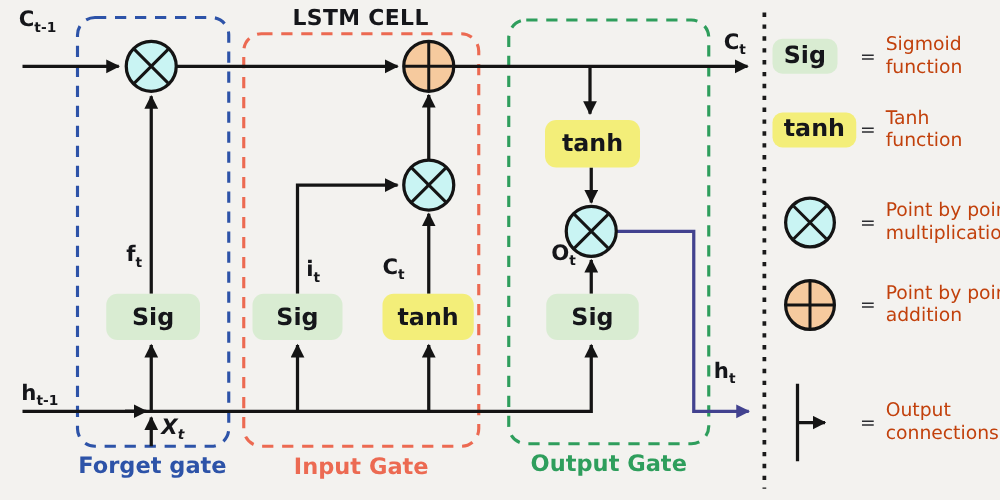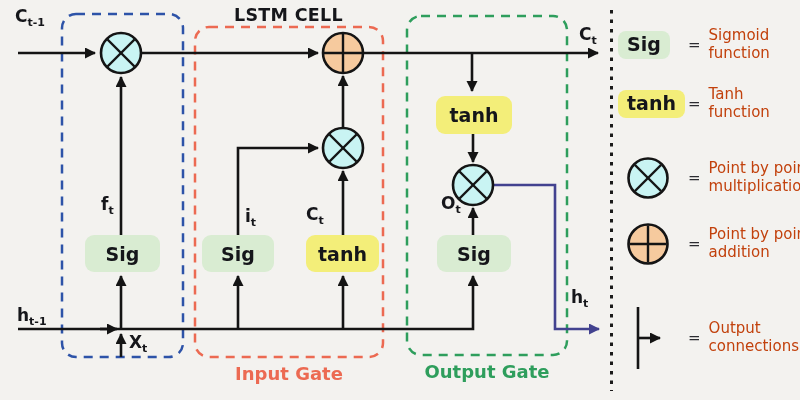--- a/index.html
+++ b/index.html
@@ -121,28 +121,29 @@
   <div class="title">LSTM CELL</div>
 
   <div class="slabel" style="left:15px; top:6px;"><span>C</span><sub>t-1</sub></div>
   <div class="slabel" style="left:17px; top:305px;"><span>h</span><sub>t-1</sub></div>
   <div class="slabel" style="left:579px; top:24px;"><span>C</span><sub>t</sub></div>
   <div class="slabel" style="left:571px; top:287px;"><span>h</span><sub>t</sub></div>
   <div class="slabel" style="left:91px; top:194px;margin-left:10px;"><span>f</span><sub>t</sub></div>
   <div class="slabel" style="left:209px; top:206px;margin-left:36px;"><span>i</span><sub>t</sub></div>
   <div class="slabel" style="left:306px; top:204px;"><span>C</span><sub>t</sub></div>
   <div class="slabel" style="left:441px; top:193px;"><span>O</span><sub>t</sub></div>
-  <div class="slabel bold" style="left:129px; top:332px;"><span>X</span><sub>t</sub></div>
+  <div class="slabel bold" style="left:129px; top:332px;font-style:italic;"><span>X</span><sub>t</sub></div>
 
   <div class="node sig" style="left:85px;  top:235px; width:75px; height:37px;">Sig</div>
   <div class="node sig" style="left:202px; top:235px; width:72px; height:37px;">Sig</div>
   <div class="node tanh" style="left:306px; top:235px; width:73px; height:37px;">tanh</div>
   <div class="node tanh" style="left:436px; top:96px;  width:76px; height:38px;">tanh</div>
   <div class="node sig" style="left:437px; top:235px; width:74px; height:37px;">Sig</div>
 
+  <div class="gate-label forget" style="left:60px;  top:362px; width:124px;">Forget gate</div>
   <div class="gate-label input" style="left:195px; top:363px; width:188px;">Input Gate</div>
   <div class="gate-label output" style="left:407px; top:361px; width:160px;">Output Gate</div>
 
   <div class="legend-row" style="top:22px; height:46px;">
     <div class="legend-sym">
         <span class="legend-chip sig">Sig</span>
       </div>
     <span class="legend-eq">=</span>
     <div class="legend-desc w-narrow">Sigmoid function</div>
   </div>

